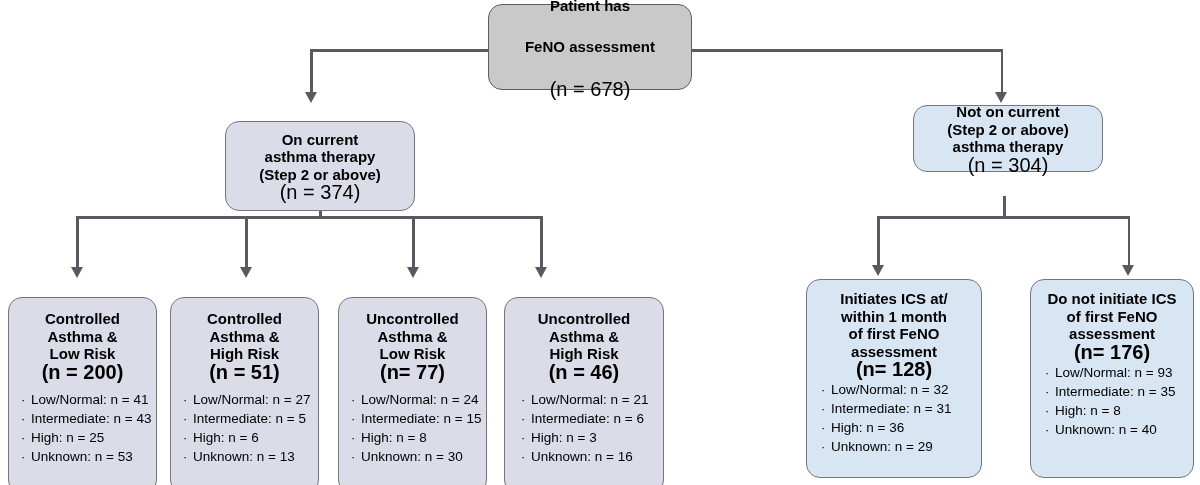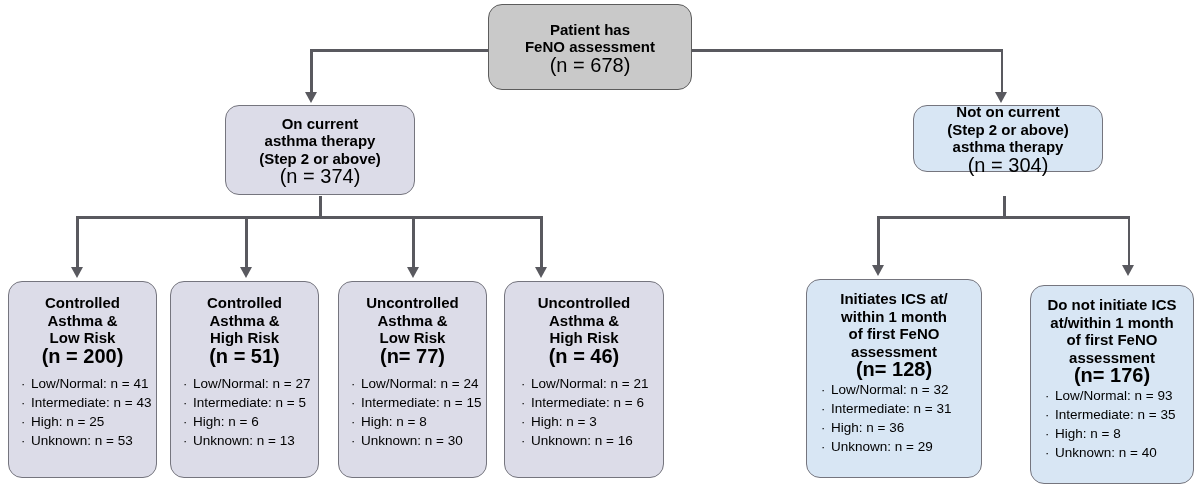--- a/index.html
+++ b/index.html
@@ -21,24 +21,26 @@
     border: 1.5px solid #6e6e76;
     border-radius: 14px;
     display: flex;
     flex-direction: column;
     align-items: center;
     color: #000000;
   }
   .node.root {
     background: #c9c9c9;
     border-color: #5c5c5c;
+    gap: 24px;
   }
   .node.purple {
     background: #dcdce8;
     border-color: #75757e;
+    margin-top: 16px;
   }
   .node.blue {
     background: #d8e6f4;
     border-color: #75757e;
   }
   .title {
     font-weight: bold;
     font-size: 15px;
     line-height: 17.5px;
     text-align: center;
@@ -271,23 +273,22 @@
         <span class="bullet-dot">·</span>
         <span class="bullet-text">High: n = 36</span>
       </div>
       <div class="bullet-row">
         <span class="bullet-dot">·</span>
         <span class="bullet-text">Unknown: n = 29</span>
       </div>
     </div>
   </div>
 
-  <div class="node blue" style="left:1030px; top:285px; width:164px; height:199px; padding:10px 2px 6px 2px;">
+  <div class="node blue" style="left:1030px; top:279px; width:164px; height:199px; padding:10px 2px 6px 2px;">
     <div class="title">Do not initiate ICS</div>
-    <div class="title">at/within 1 month</div>
     <div class="title">of first FeNO</div>
     <div class="title">assessment</div>
     <div class="count bold">(n= 176)</div>
     <div class="bullets" style="margin-top:2px; padding-left:12px;">
       <div class="bullet-row">
         <span class="bullet-dot">·</span>
         <span class="bullet-text">Low/Normal: n = 93</span>
       </div>
       <div class="bullet-row">
         <span class="bullet-dot">·</span>

